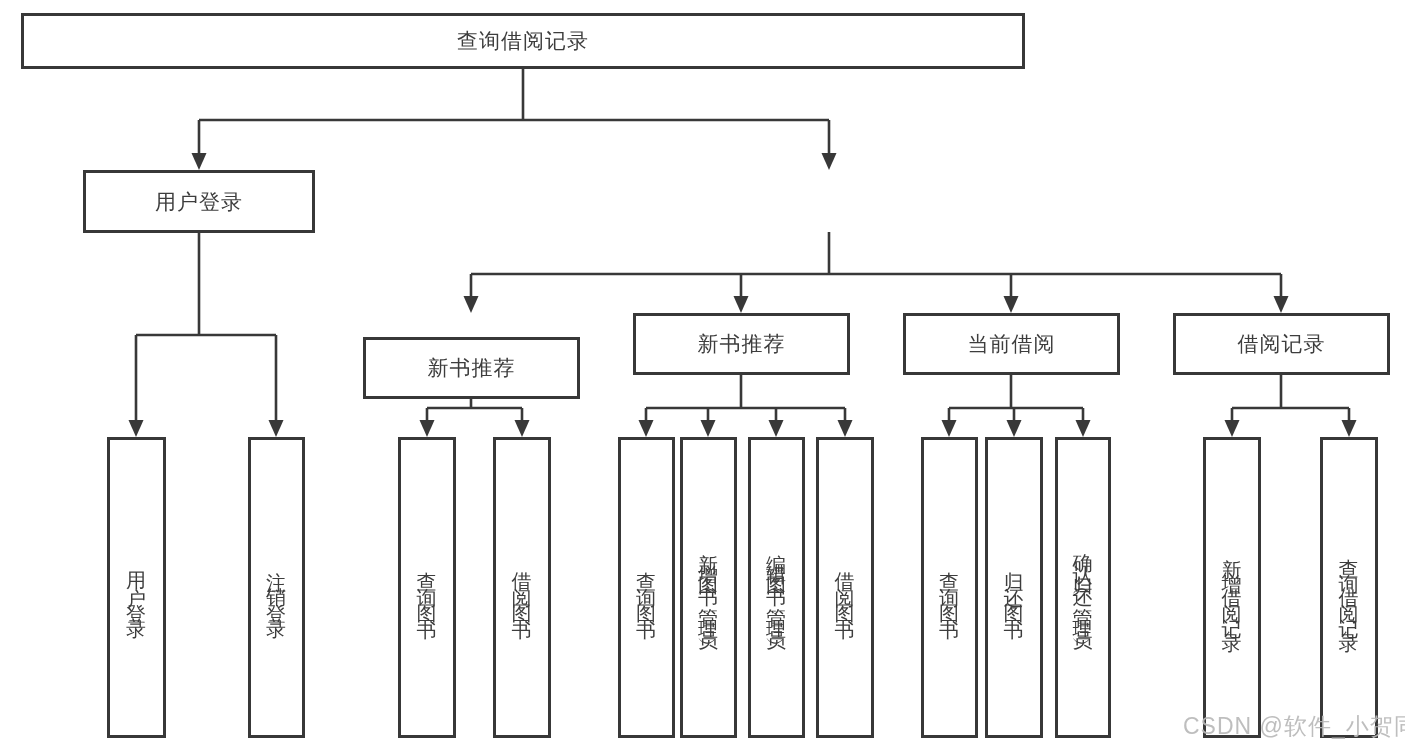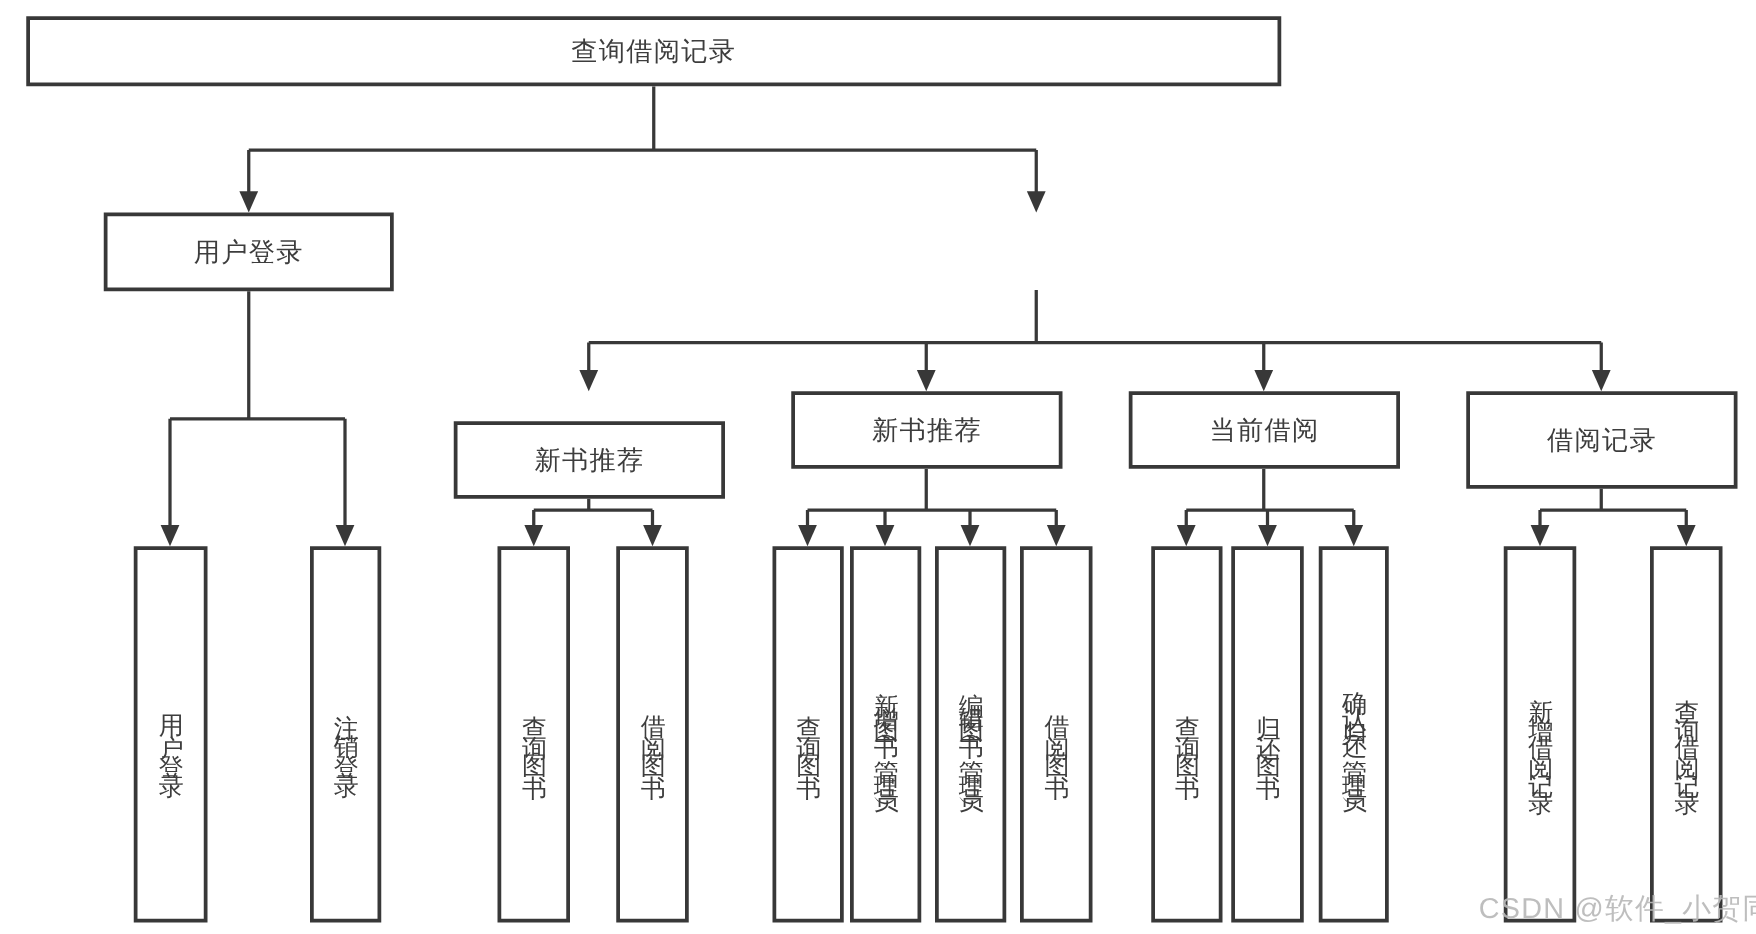--- a/index.html
+++ b/index.html
@@ -92,21 +92,21 @@
     <use href="#ah" transform="translate(1349,437)"></use>
   </svg>
 
   <div class="node root-node" style="left:21px; top:13px; width:1004px; height:56px;">查询借阅记录</div>
 
   <div class="node h-node" style="left:83px; top:170px; width:232px; height:63px;">用户登录</div>
 
   <div class="node h-node" style="left:363px; top:313px; width:217px; height:62px;margin-top:24px;">新书推荐</div>
   <div class="node h-node" style="left:633px; top:313px; width:217px; height:62px;">新书推荐</div>
   <div class="node h-node" style="left:903px; top:313px; width:217px; height:62px;">当前借阅</div>
-  <div class="node h-node" style="left:1173px; top:313px; width:217px; height:78px;">借阅记录</div>
+  <div class="node h-node" style="left:1173px; top:313px; width:217px; height:62px;">借阅记录</div>
 
   <div class="node leaf sp-wide" style="left:107px; width:59px;">
     <span>用户登录</span>
   </div>
   <div class="node leaf sp-wide" style="left:248px; width:57px;">
     <span>注销登录</span>
   </div>
 
   <div class="node leaf sp-wide" style="left:398px; width:58px;">
     <span>查询图书</span>

